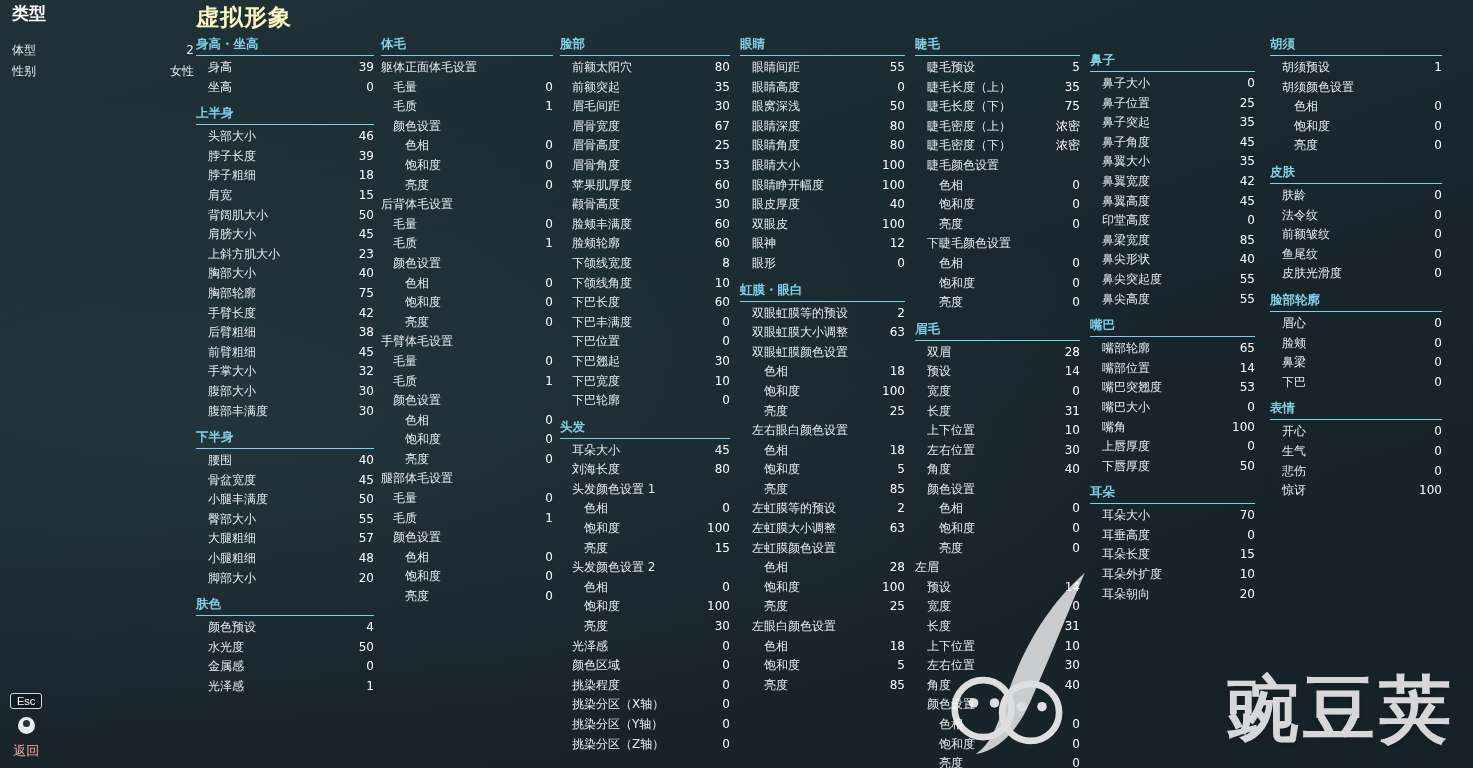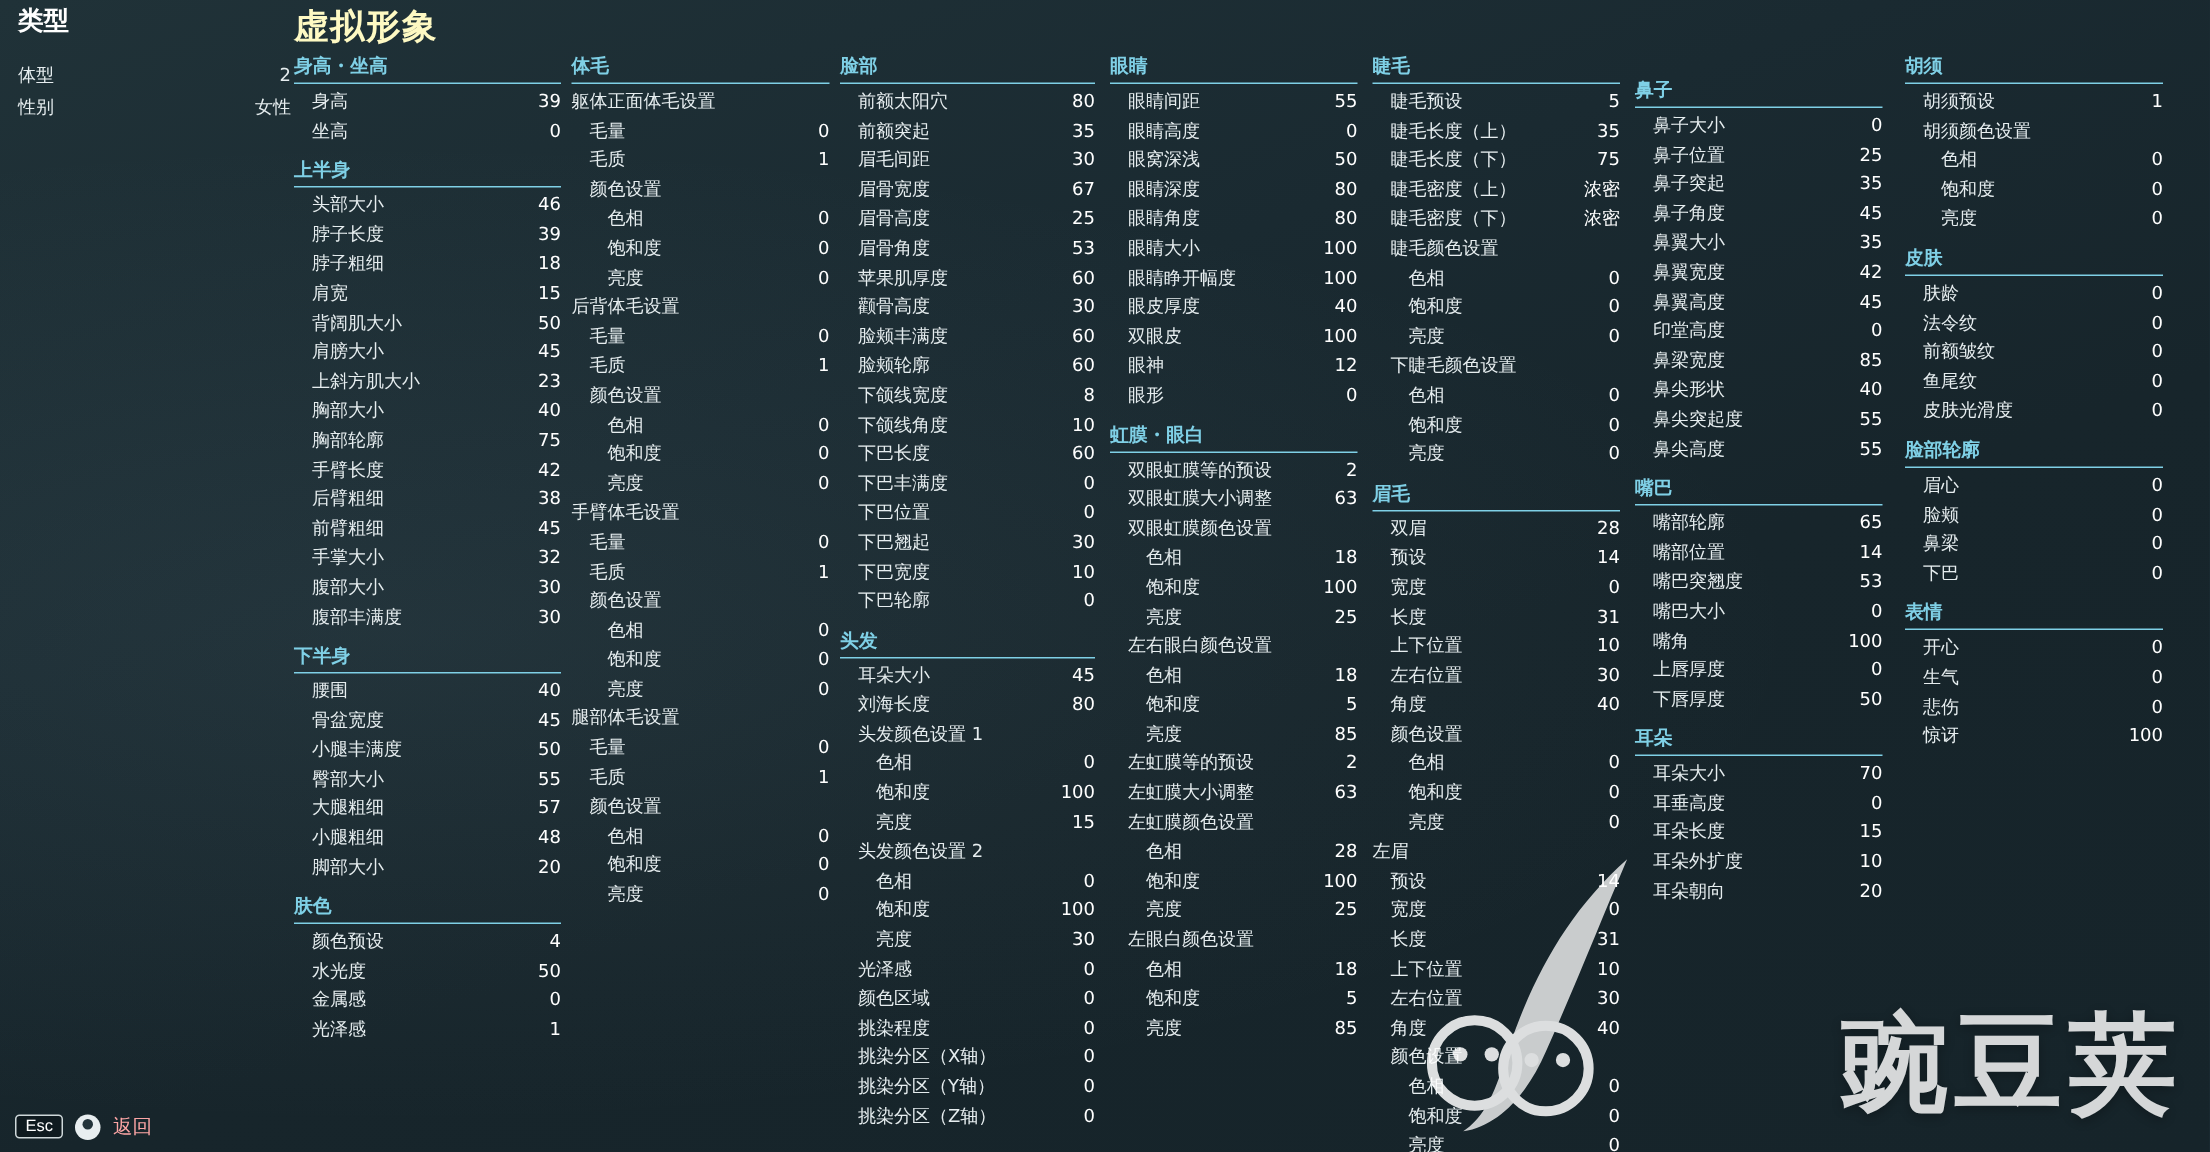--- a/index.html
+++ b/index.html
@@ -55,20 +55,21 @@
   .type-row{
     display:flex;justify-content:space-between;
     font-size:12px;line-height:21px;color:#e6edef;
   }
 
   
   .footer{
     position:absolute;left:10px;bottom:8px;
     display:flex;align-items:center;gap:8px;
     z-index:5;
+    flex-direction:column;
   }
   .esc{
     background:#0f1a1f;color:#fff;border:1px solid #cfd8da;
     font-size:11px;border-radius:3px;padding:1px 6px;
     font-family:"Liberation Sans",sans-serif;
   }
   .stick{
     width:17px;height:17px;border-radius:50%;
     background:#e8eef0;
     display:inline-block;position:relative;

